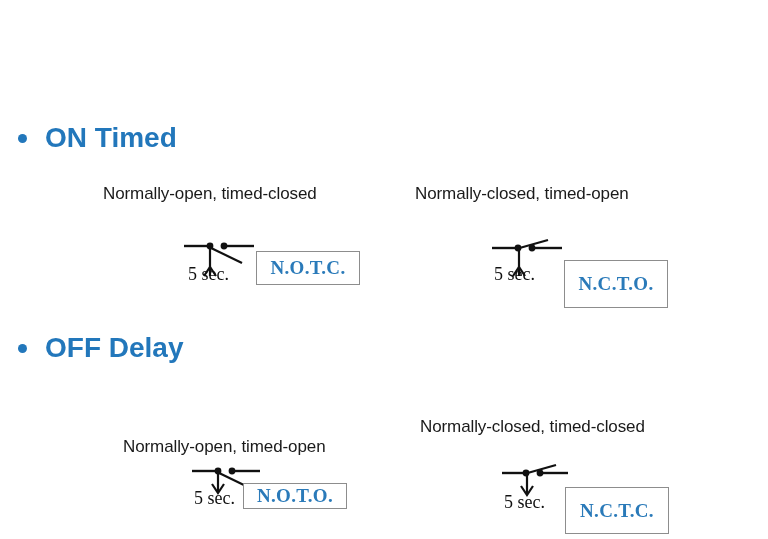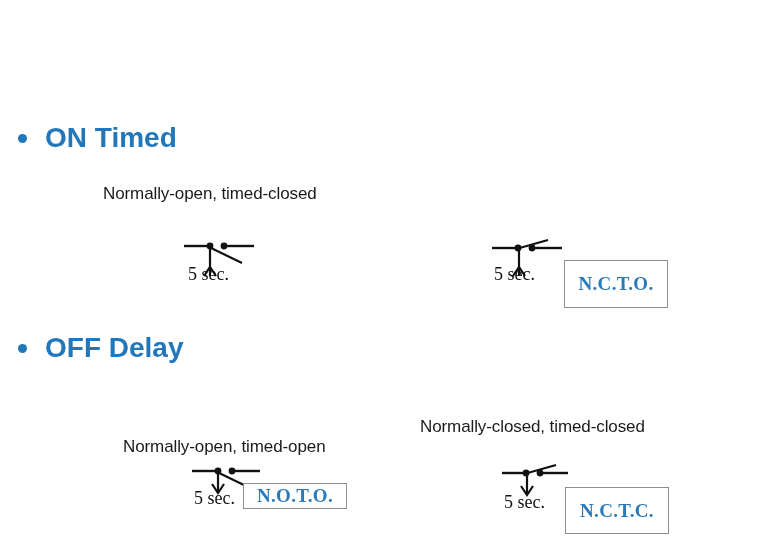--- a/index.html
+++ b/index.html
@@ -124,39 +124,41 @@
 <div id="slide">
 
 
   <div class="bullet-row" id="bullet-on">
     <span class="bullet-dot"></span>
     <span class="bullet-label">ON Timed</span>
   </div>
 
   <div class="caption" id="caption-notc">Normally-open, timed-closed</div>
 
+  <div class="caption" id="caption-ncto">Normally-closed, timed-open</div>
 
   <div class="symbol-group" id="group-notc">
     <svg class="symbol-svg" width="90" height="48" viewBox="0 0 90 48">
 
       <line x1="2" y1="10" x2="26" y2="10" stroke="#111" stroke-width="2.4"></line>
 
       <line x1="44" y1="10" x2="72" y2="10" stroke="#111" stroke-width="2.4"></line>
 
       <circle cx="28" cy="10" r="3.4" fill="#111"></circle>
       <circle cx="42" cy="10" r="3.4" fill="#111"></circle>
 
       <line x1="27" y1="11" x2="60" y2="27" stroke="#111" stroke-width="2.2"></line>
 
       <line x1="28" y1="11" x2="28" y2="40" stroke="#111" stroke-width="2.2"></line>
 
       <polyline points="22,40 28,31 34,40" fill="none" stroke="#111" stroke-width="2.2"></polyline>
     </svg>
   </div>
   <div class="sec-label" id="sec-notc">5 sec.</div>
+  <div class="code-box" id="box-notc">N.O.T.C.</div>
 
   <div class="symbol-group" id="group-ncto">
     <svg class="symbol-svg" width="90" height="48" viewBox="0 0 90 48">
 
       <line x1="2" y1="12" x2="26" y2="12" stroke="#111" stroke-width="2.4"></line>
 
       <line x1="44" y1="12" x2="72" y2="12" stroke="#111" stroke-width="2.4"></line>
 
       <circle cx="28" cy="12" r="3.4" fill="#111"></circle>
       <circle cx="42" cy="12" r="3.4" fill="#111"></circle>

